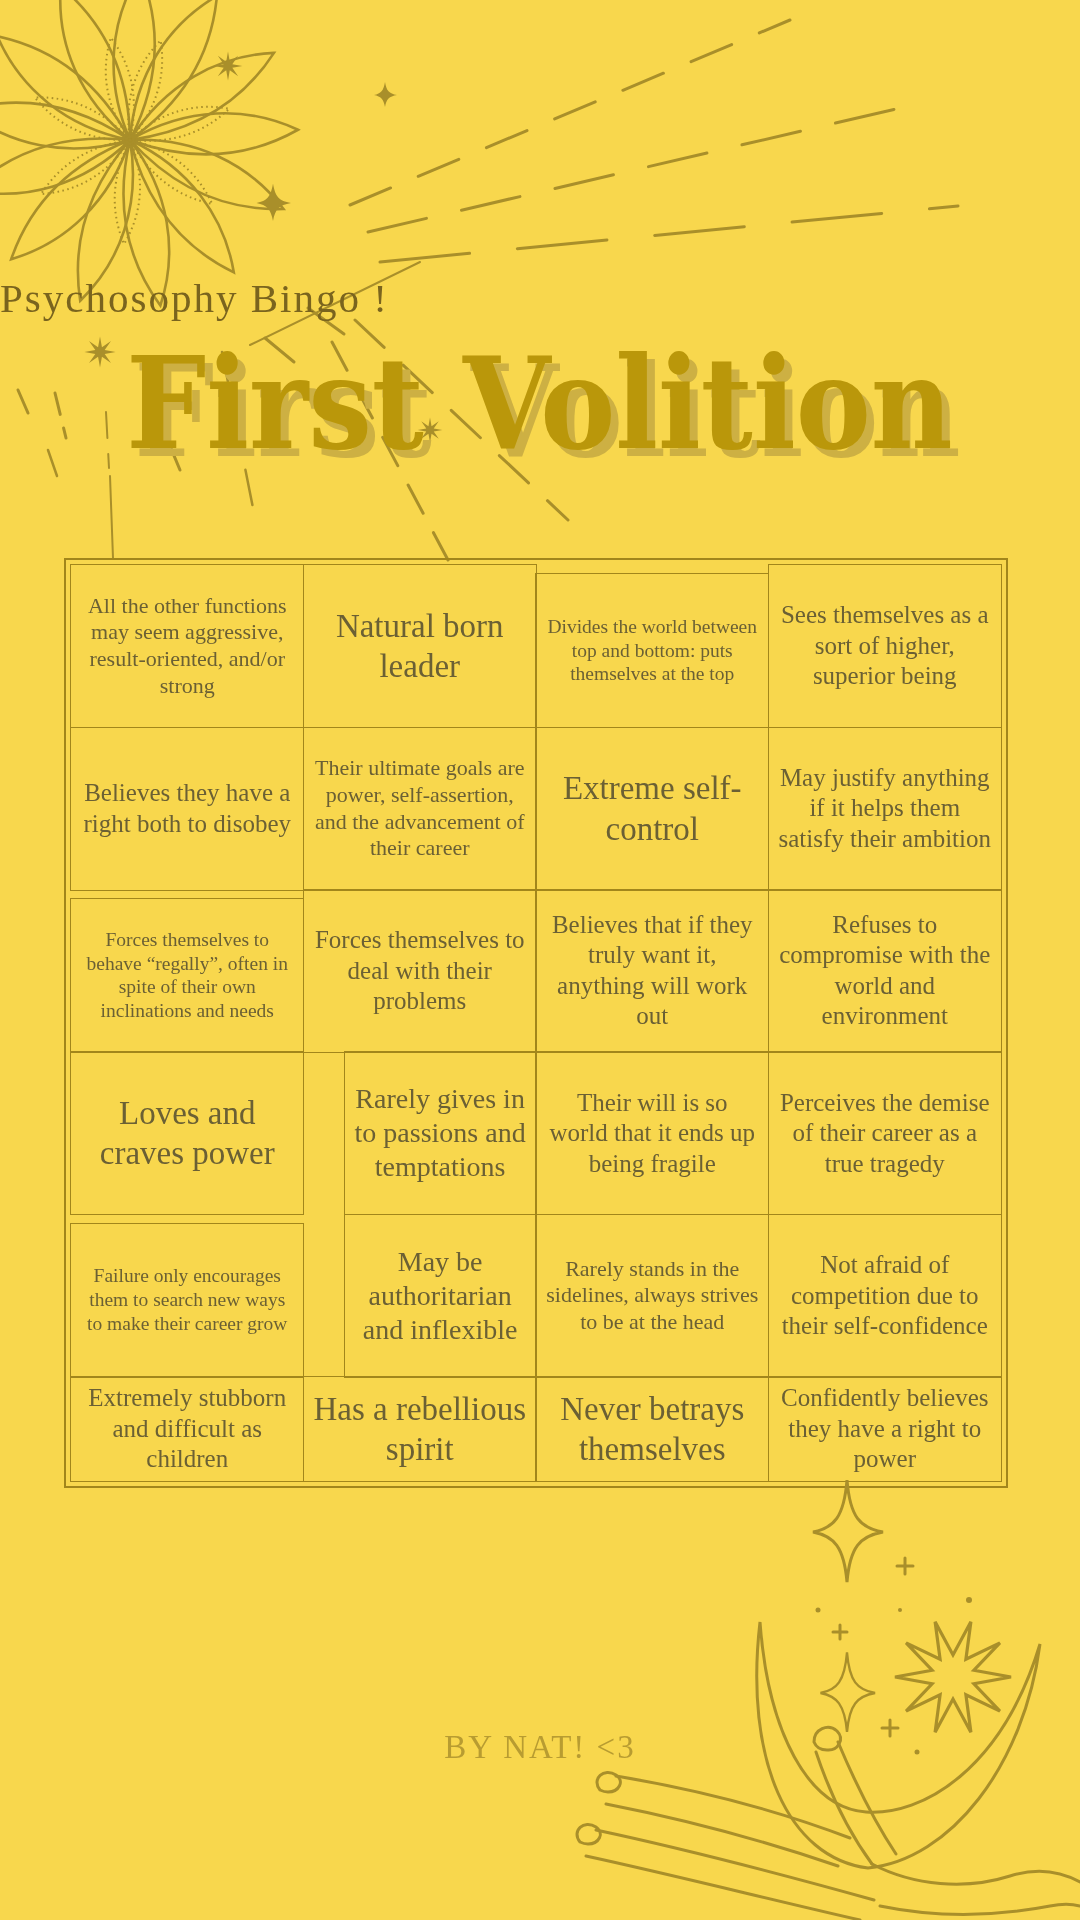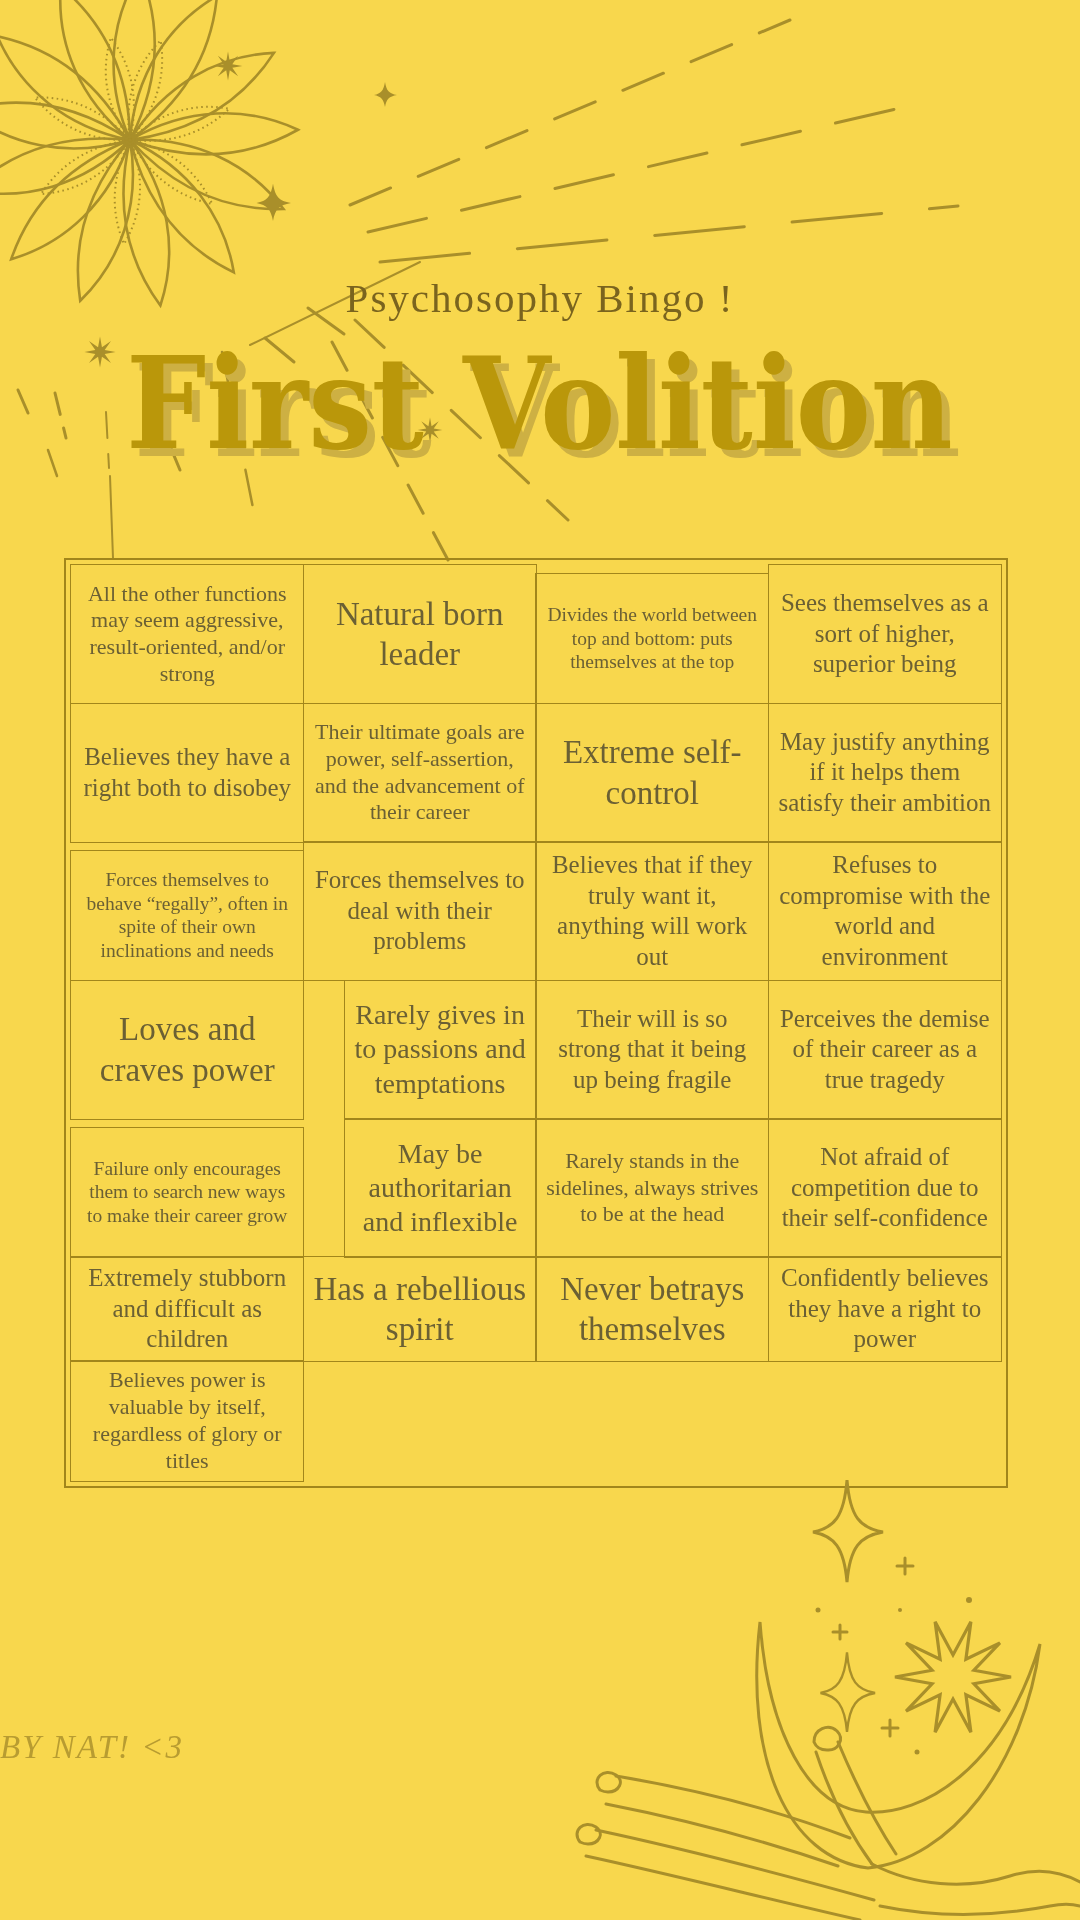--- a/index.html
+++ b/index.html
@@ -1,43 +1,43 @@
 <!DOCTYPE html>
 <html style="--background: #F8D74D; --line-art: #A98F2A; --grid-border: #A2861B; --cell-text: #6B6034; --subtitle: #7A641E; --title: #BA970A; --title-shadow: #CDB043; --credit: #B89C31;"><head>
 <meta charset="utf-8">
 <style>
   html,body{margin:0;padding:0;background:#F8D74D;}
   .page{position:relative;width:1080px;height:1920px;overflow:hidden;
         background:var(--background,#F8D74D);font-family:"Liberation Serif",serif;}
   svg{position:absolute;display:block;}
   .deco{pointer-events:none;}
 
-  .subtitle{position:absolute;top:274px;left:0;width:100%;text-align:center;
+  .subtitle{position:absolute;top:274px;left:0;width:100%;text-align:left;
     font-size:41px;letter-spacing:2px;color:var(--subtitle,#7A641E);}
   .title{position:absolute;top:336px;left:0;width:100%;text-align:center;white-space:nowrap;}
   .title span{display:inline-block;transform:scaleX(0.88);
     font-family:"DejaVu Serif",serif;font-weight:700;font-size:128px;line-height:1.05;
     color:var(--title,#BA970A);text-shadow:9px 8px 0 var(--title-shadow,#CDB043);}
 
   .grid-outer{position:absolute;left:64px;top:558px;width:944px;height:930px;
     border:2px solid var(--grid-border,#A2861B);padding:5px;box-sizing:border-box;}
   .grid{display:grid;width:100%;height:100%;
     grid-template-columns:repeat(4,1fr);grid-template-rows:repeat(5,1fr);}
   .cell{border:1.5px solid var(--grid-border,#A2861B);margin:-0.75px;
     display:flex;align-items:center;justify-content:center;text-align:center;
     padding:6px 9px;box-sizing:border-box;color:var(--cell-text,#6B6034);
     line-height:1.22;cursor:pointer;}
   .sz-xs{font-size:19.5px;margin-top:8px;}
   .sz-sm{font-size:22px;}
   .sz-md{font-size:25px;}
   .sz-lg{font-size:28px;margin-left:40px;}
   .sz-xl{font-size:33px;}
 
-  .credit{position:absolute;top:1729px;left:0;width:100%;
-    font-size:33px;letter-spacing:2px;color:var(--credit,#B89C31);font-style:italic;}
+  .credit{position:absolute;top:1729px;left:0;width:100%;text-align:center;
+    font-size:33px;letter-spacing:2px;color:var(--credit,#B89C31);}
 </style>
 </head>
 <body>
 
 <div class="page">
 
   <svg class="deco" style="left:-70px;top:-65px;" width="430" height="430" viewBox="0 0 430 430">
     <defs>
       <path id="leaf" d="M0,0 C-26,-60 -20,-120 10,-168 C34,-110 28,-55 0,0 Z"></path>
       <path id="leafin" d="M0,0 C-16,-38 -12,-74 6,-104 C21,-68 17,-34 0,0 Z"></path>
@@ -117,31 +117,30 @@
       <div class="cell sz-md">Believes they have a right both to disobey</div>
       <div class="cell sz-sm">Their ultimate goals are power, self-assertion, and the advancement of their career</div>
       <div class="cell sz-xl">Extreme self-control</div>
       <div class="cell sz-md">May justify anything if it helps them satisfy their ambition</div>
       <div class="cell sz-xs">Forces themselves to behave “regally”, often in spite of their own inclinations and needs</div>
       <div class="cell sz-md">Forces themselves to deal with their problems</div>
       <div class="cell sz-md">Believes that if they truly want it, anything will work out</div>
       <div class="cell sz-md">Refuses to compromise with the world and environment</div>
       <div class="cell sz-xl">Loves and craves power</div>
       <div class="cell sz-lg">Rarely gives in to passions and temptations</div>
-      <div class="cell sz-md">Their will is so strong that it being up being fragile</div>
+      <div class="cell sz-md">Their will is so world that it ends up being fragile</div>
       <div class="cell sz-md">Perceives the demise of their career as a true tragedy</div>
       <div class="cell sz-xs">Failure only encourages them to search new ways to make their career grow</div>
       <div class="cell sz-lg">May be authoritarian and inflexible</div>
       <div class="cell sz-sm">Rarely stands in the sidelines, always strives to be at the head</div>
       <div class="cell sz-md">Not afraid of competition due to their self-confidence</div>
       <div class="cell sz-md">Extremely stubborn and difficult as children</div>
       <div class="cell sz-xl">Has a rebellious spirit</div>
       <div class="cell sz-xl">Never betrays themselves</div>
       <div class="cell sz-md">Confidently believes they have a right to power</div>
-      <div class="cell sz-sm">Believes power is valuable by itself, regardless of glory or titles</div>
     </div>
   </div>
 
   <div class="credit">BY NAT! &lt;3</div>
 
   <svg class="deco" style="left:520px;top:1460px;" width="560" height="460" viewBox="0 0 560 460">
     <g stroke="#A98F2A" stroke-width="3" fill="none" stroke-linecap="round">
 
       <path d="M240,162 C224,300 268,398 348,408 C430,400 504,306 520,184
                C482,310 402,356 346,352 C288,348 248,272 240,162 Z"></path>

